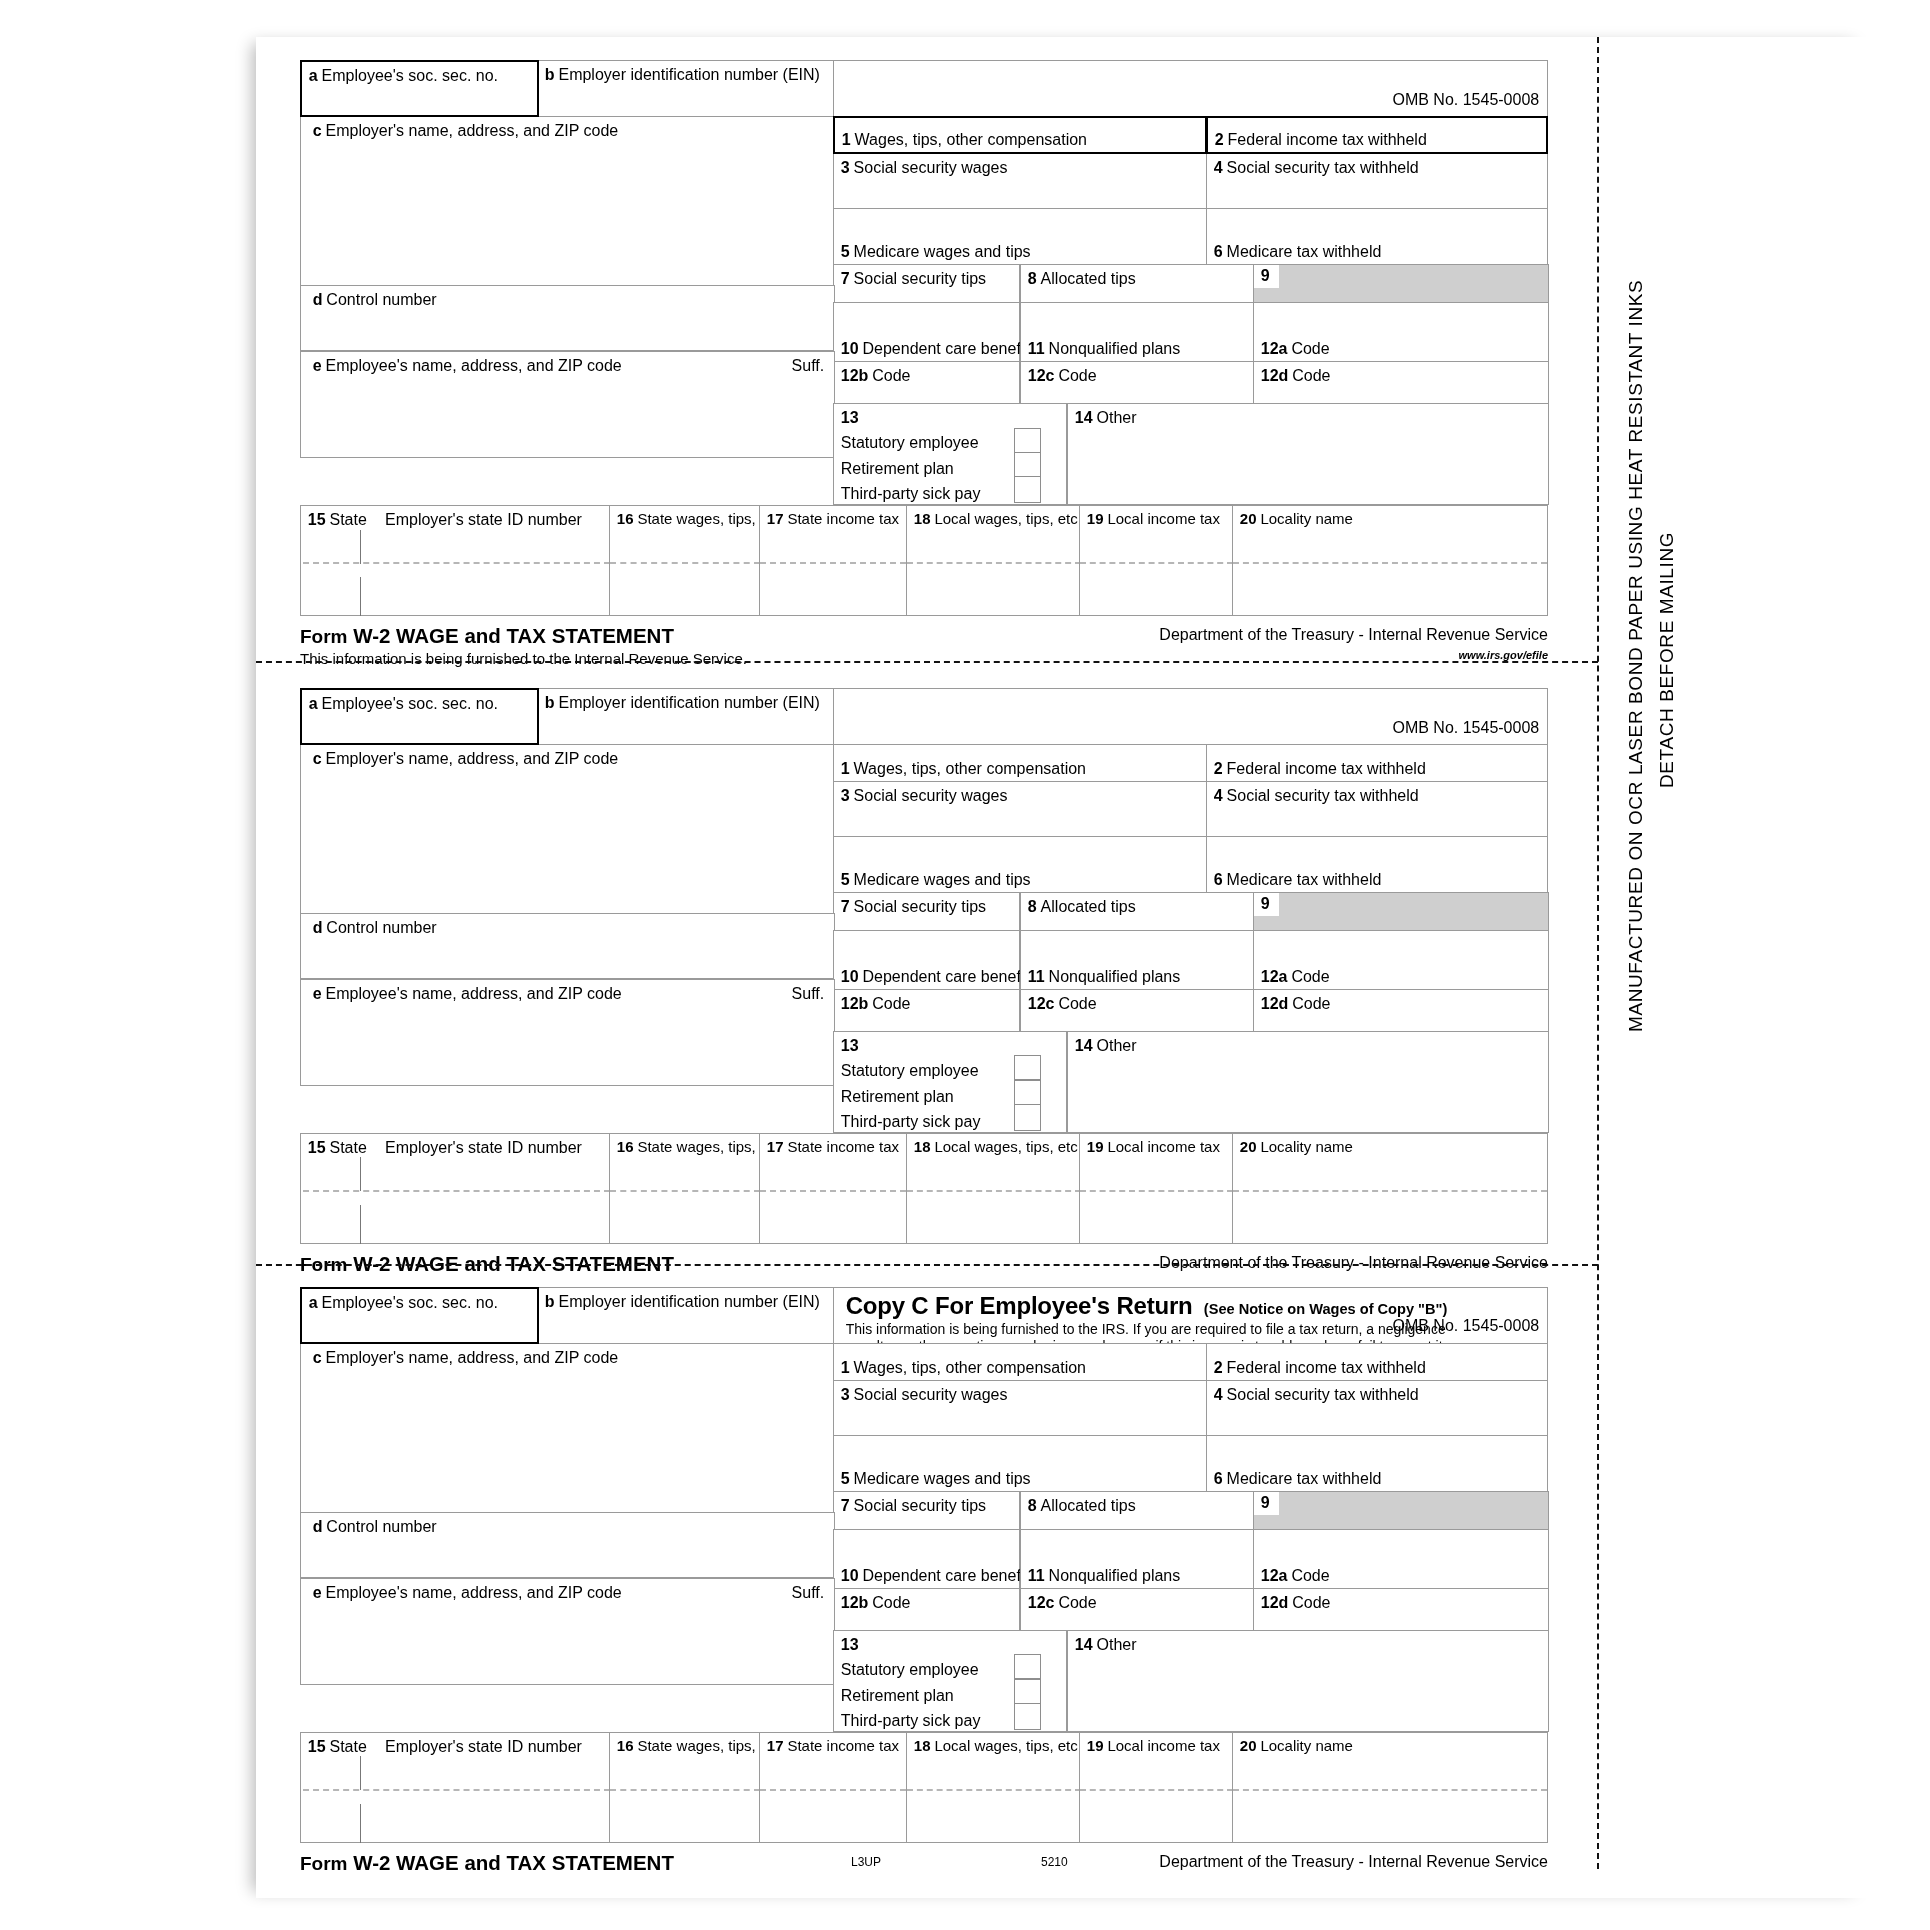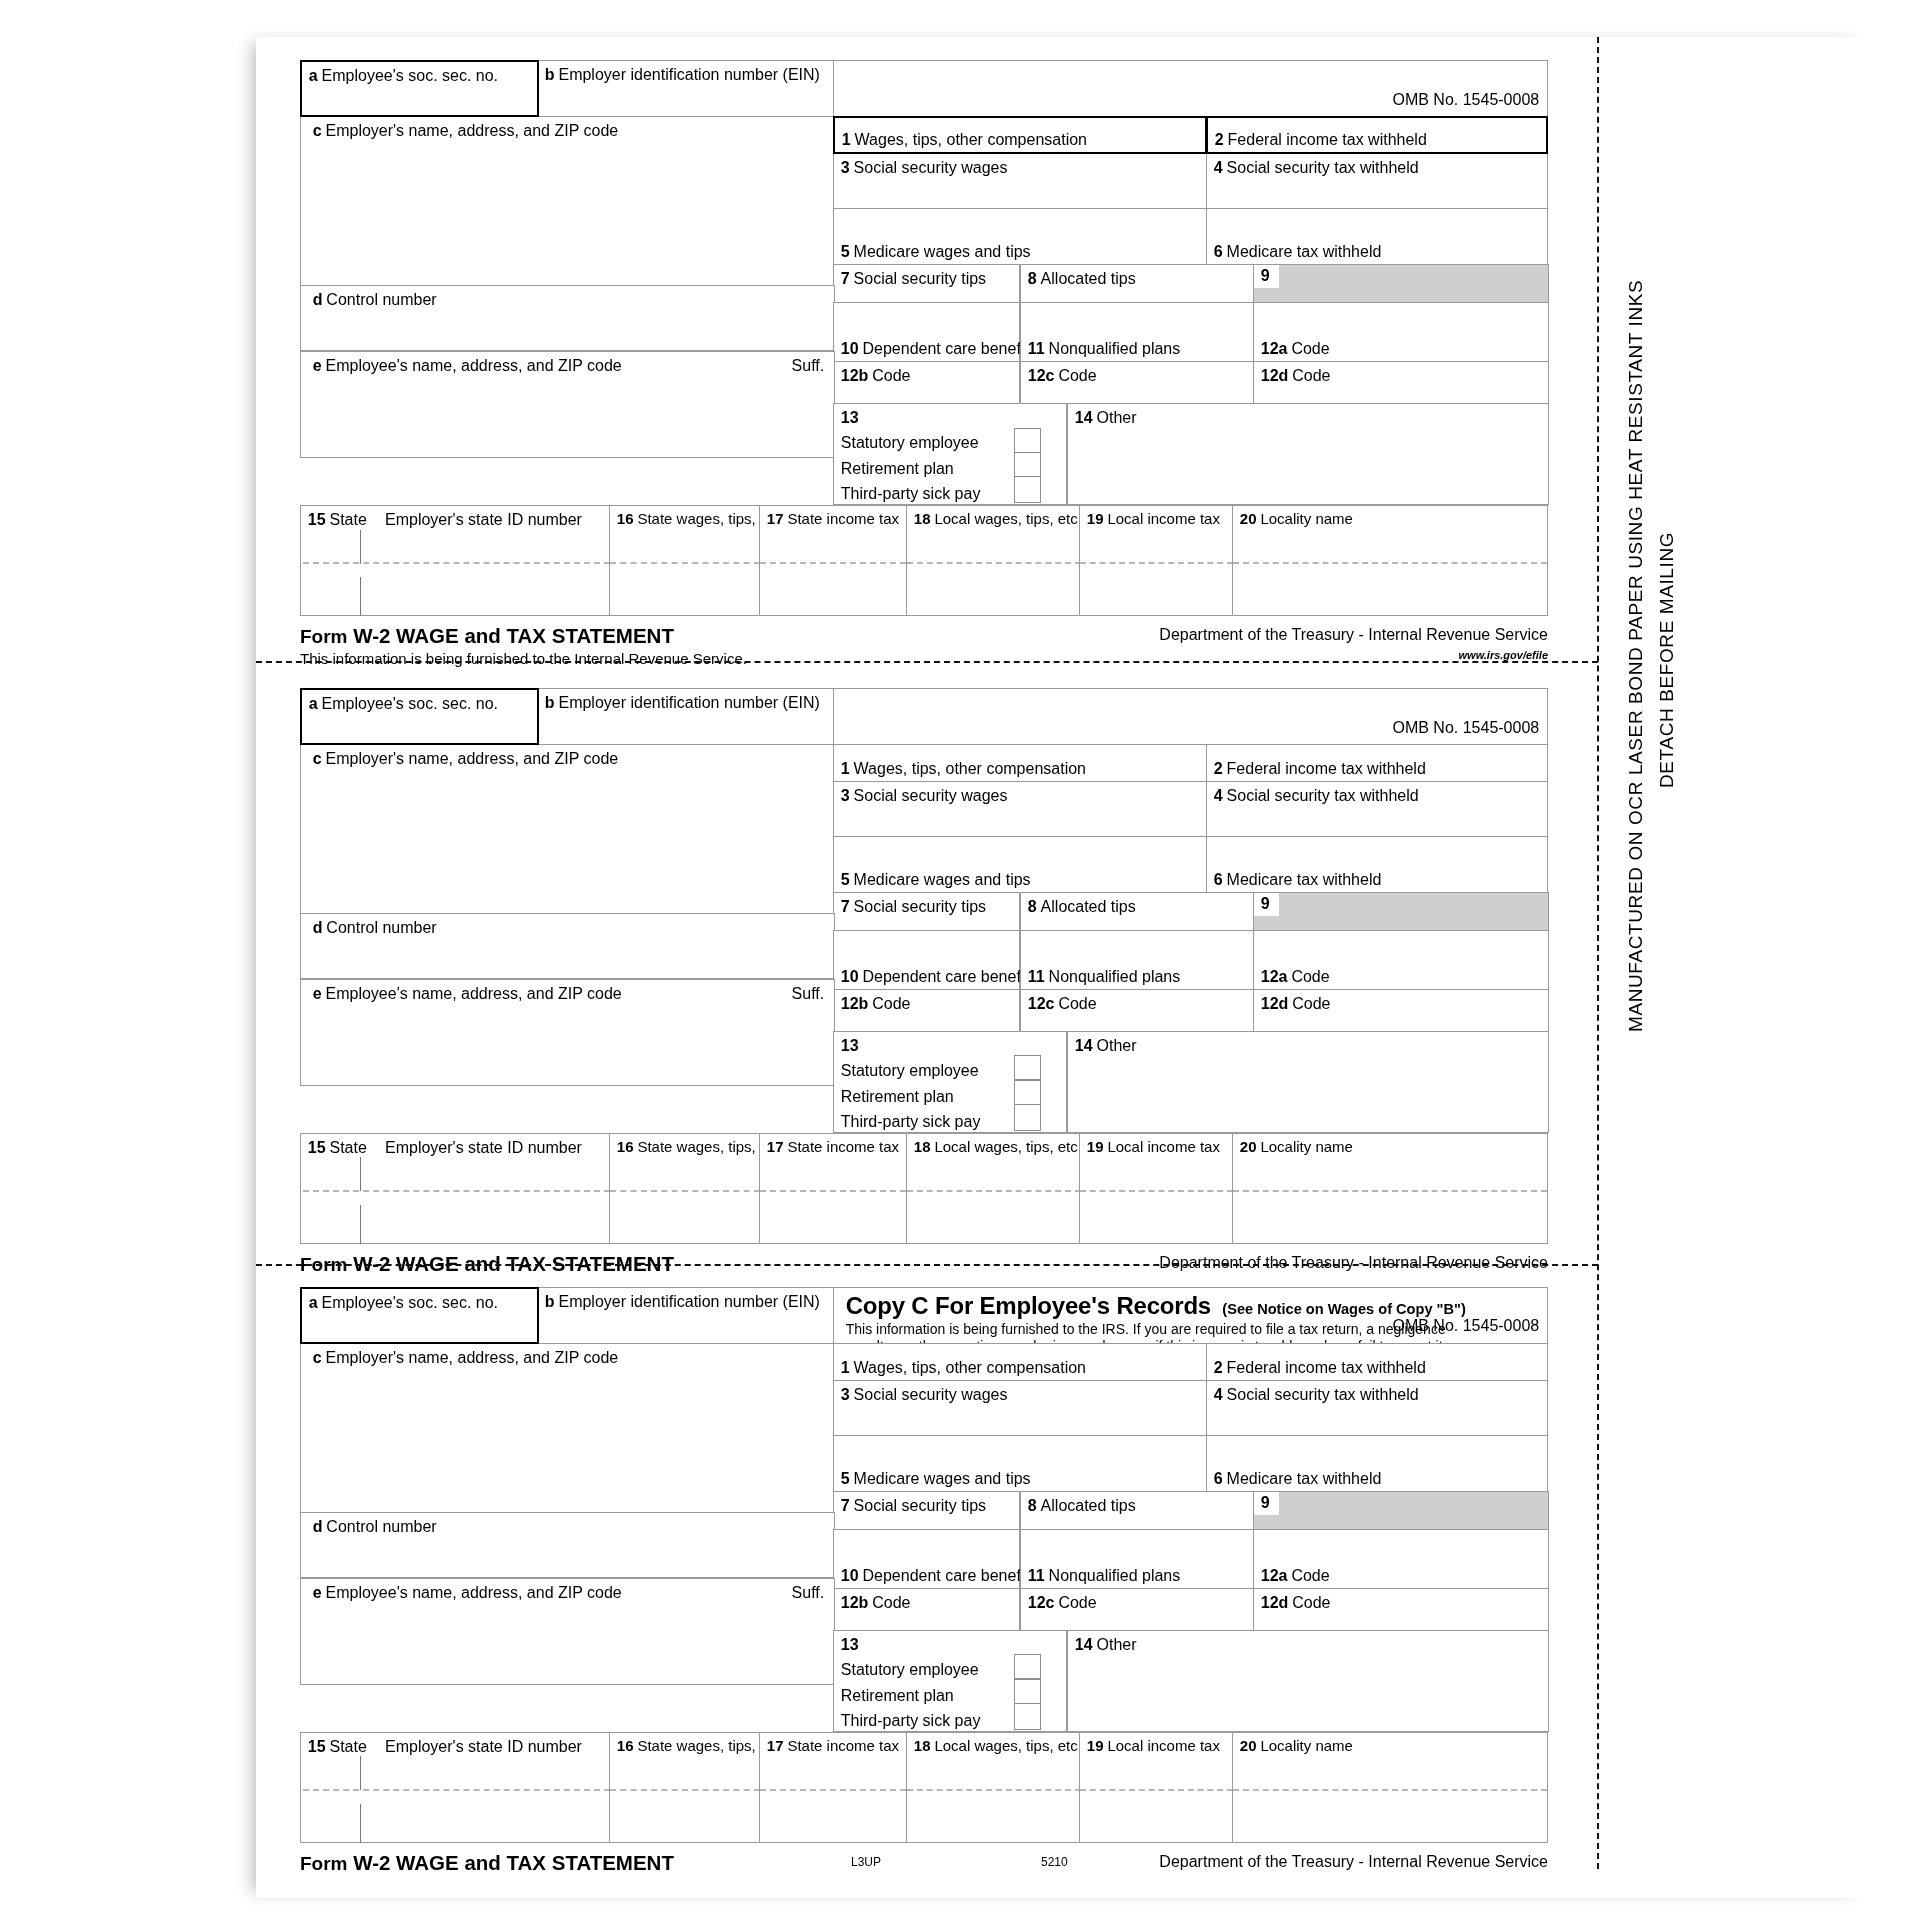--- a/index.html
+++ b/index.html
@@ -474,21 +474,21 @@
     <div class="topwrap">
 
       <div class="cell heavy" style="left:0; top:0; width:239px; height:57px;">
         <span class="lbl"><span class="bn">a</span><span>Employee's soc. sec. no.</span></span>
       </div>
       <div class="cell" style="left:237px; top:0; width:298px; height:57px;">
         <span class="lbl"><span class="bn">b</span><span>Employer identification number (EIN)</span></span>
       </div>
       <div class="cell" style="left:533px; top:0; width:715px; height:57px; border-bottom:1px solid #555;">
         <div style="position:absolute; left:11.7px; top:3.9px; white-space:nowrap;">
-          <span class="title-main" style="display:inline;">Copy C For Employee's Records</span>
+          <span class="title-main" style="display:inline;">Copy C For Employee's Return</span>
           <span class="title-sub-inline" style="margin-left:6.8px;">(See Notice on Wages of Copy "B")</span>
         </div>
         <div class="title-note" style="position:absolute; left:11.7px; top:31px;">
           <div>This information is being furnished to the IRS. If you are required to file a tax return, a negligence</div>
           <div>penalty or other sanction may be imposed on you if this income is taxable and you fail to report it.</div>
         </div>
         <div class="omb" style="top:4.9px;">OMB No. 1545-0008</div>
       </div>
 
       <div class="cell" style="left:0; top:56px; width:535px; height:171px;">

